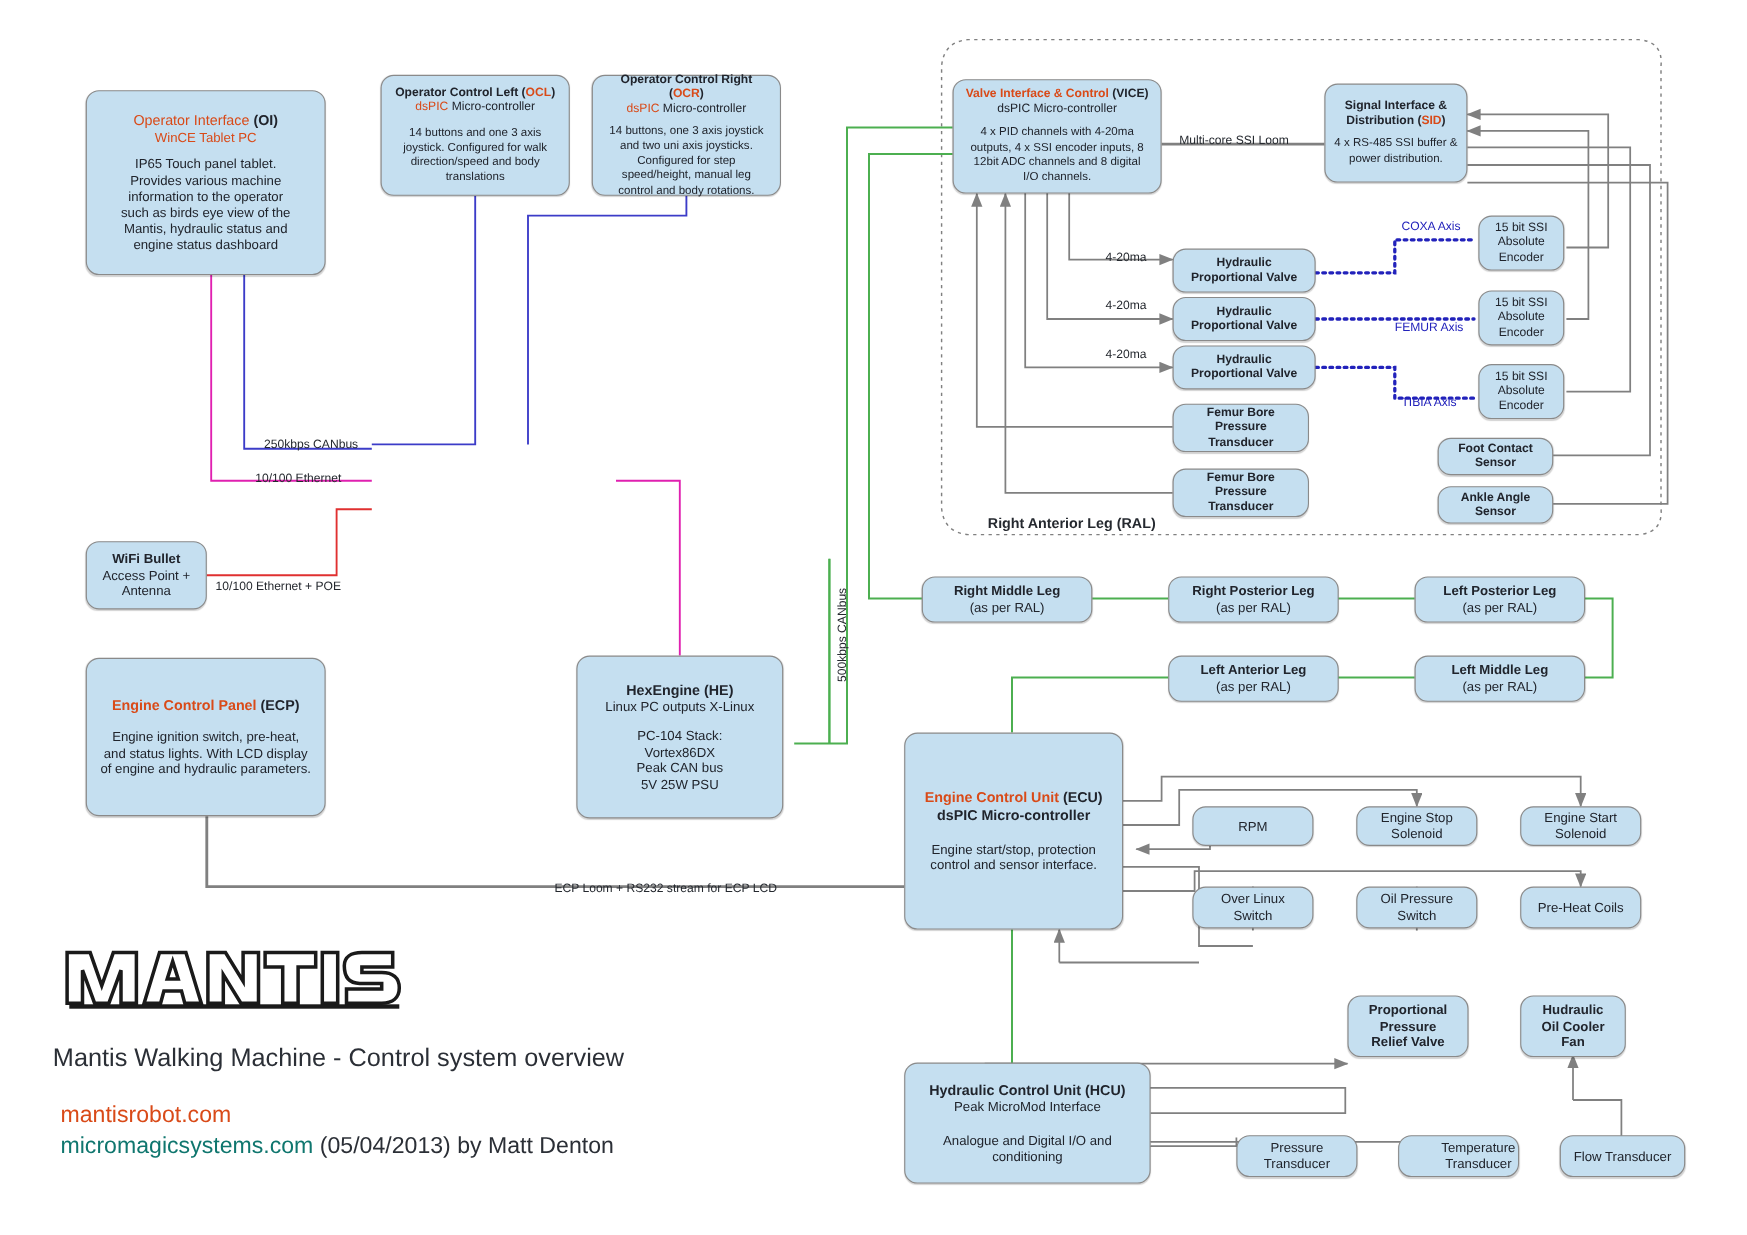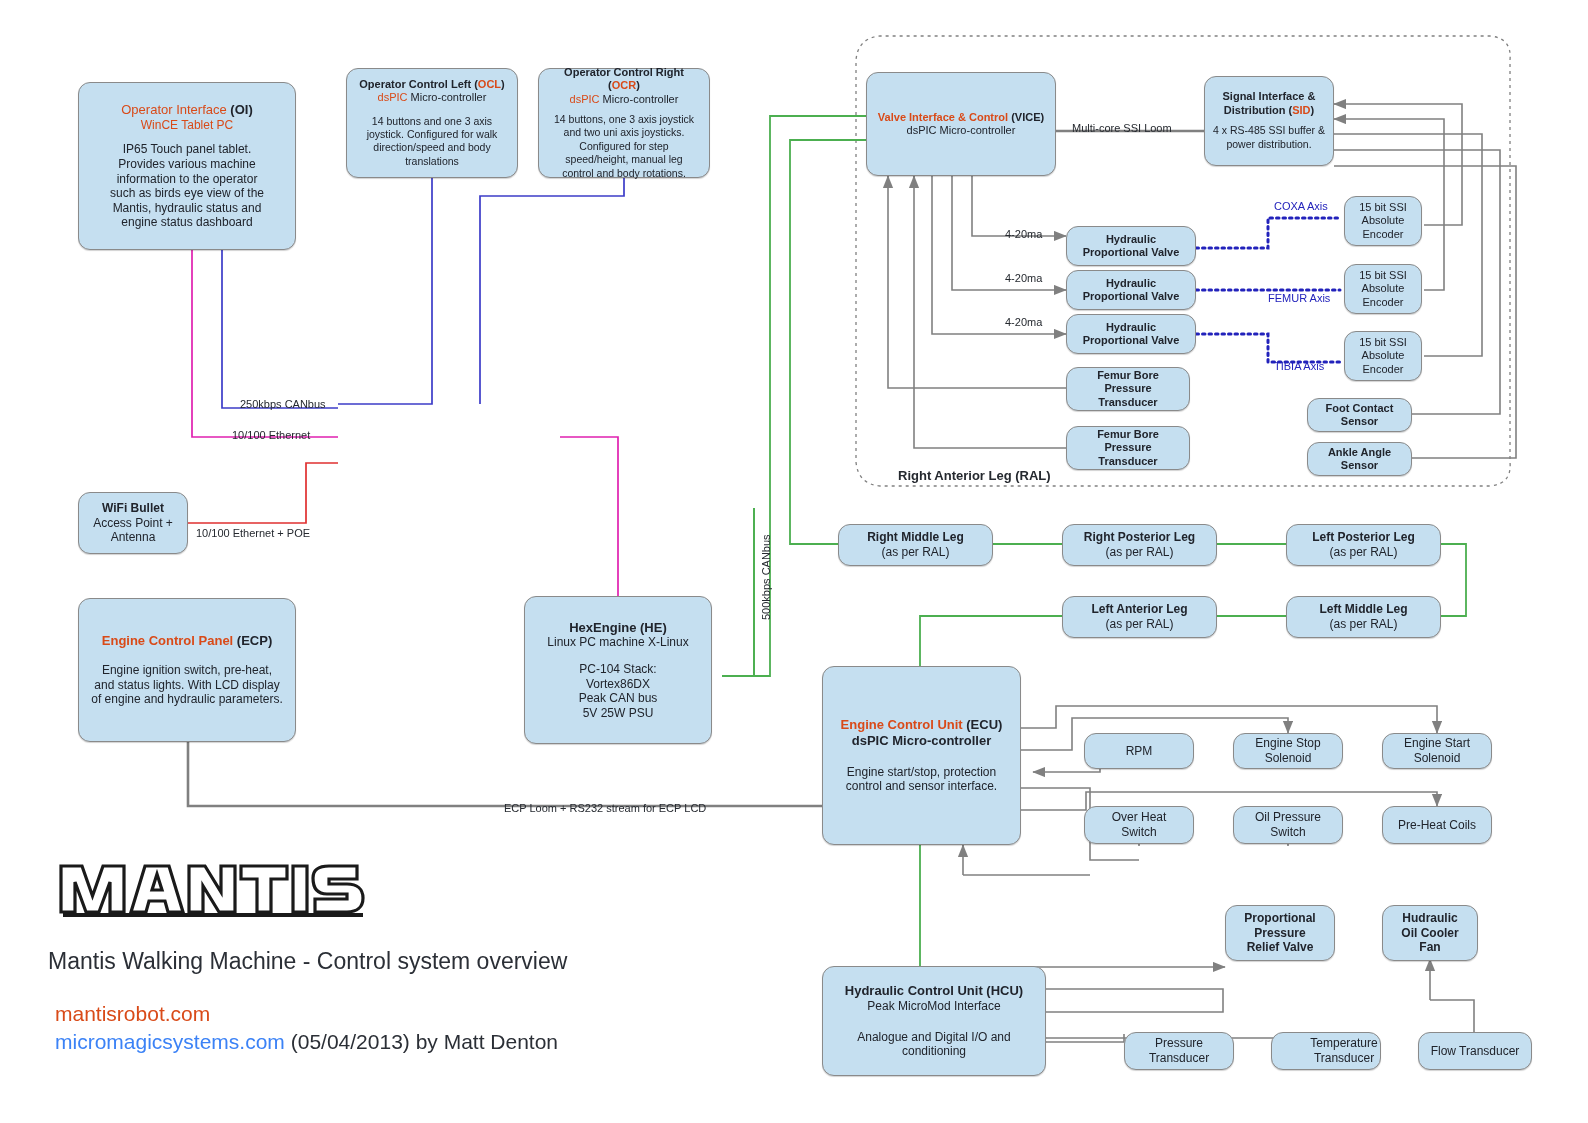--- a/index.html
+++ b/index.html
@@ -25,21 +25,21 @@
   .f13{font-size:13px;}
   .f12{font-size:12px;}
   .f11{font-size:11px;}
   .f105{font-size:10.5px;}
 
   
   #logo{position:absolute;left:55px;top:856px;width:320px;height:62px;}
   #footer-title{position:absolute;left:48px;top:948px;font-size:23px;color:#2b2f36;white-space:nowrap;}
   #link1{position:absolute;left:55px;top:1002px;font-size:21px;color:#d94a18;white-space:nowrap;}
   #link2row{position:absolute;left:55px;top:1030px;font-size:21px;white-space:nowrap;}
-  #link2row .lk{color:#3b82f6;text-align:center;}
+  #link2row .lk{color:#0f766e;text-align:center;}
   #link2row .rest{color:#2b2f36;}
 </style>
 </head>
 <body>
 
 <div id="canvas">
 
   <svg class="wires" viewBox="0 0 1588 1123">
     <defs>
       <marker id="ag" markerWidth="9" markerHeight="9" refX="7.5" refY="3.2" orient="auto">
@@ -154,20 +154,21 @@
       <span class="or">dsPIC</span><span> Micro-controller</span>
     </div>
     <div class="body f105" style="line-height:1.28;margin-top:7px;">14 buttons, one 3 axis joystick and two uni axis joysticks. Configured for step speed/height, manual leg control and body rotations.</div>
   </div>
 
   <div class="node f11" style="left:866px;top:72px;width:190px;height:104px;padding:8px 10px;">
     <div class="f11">
       <span class="or" style="font-weight:bold">Valve Interface &amp; Control</span><span style="font-weight:bold;color:#20242c;"> (VICE)</span>
     </div>
     <div class="f11">dsPIC Micro-controller</div>
+    <div class="body f105" style="line-height:1.3;margin-top:8px;">4 x PID channels with 4-20ma outputs, 4 x SSI encoder inputs, 8 12bit ADC channels and 8 digital I/O channels.</div>
   </div>
 
   <div class="node f11" style="left:1204px;top:76px;width:130px;height:90px;padding:8px 8px;">
     <div class="ttl f11">
       <div>Signal Interface &amp;</div>
       <div>
         <span>Distribution (</span><span class="or">SID</span><span>)</span>
       </div>
     </div>
     <div class="body f105" style="line-height:1.3;margin-top:7px;font-weight:normal;">4 x RS-485 SSI buffer &amp; power distribution.</div>
@@ -230,21 +231,21 @@
 
   <div class="node f12" style="left:78px;top:598px;width:218px;height:144px;padding:12px;">
     <div class="f13">
       <span class="or" style="font-weight:bold">Engine Control Panel</span><span style="font-weight:bold;color:#20242c;"> (ECP)</span>
     </div>
     <div class="body f12" style="margin-top:14px;">Engine ignition switch, pre-heat, and status lights. With LCD display of engine and hydraulic parameters.</div>
   </div>
 
   <div class="node f12" style="left:524px;top:596px;width:188px;height:148px;padding:10px;">
     <div class="ttl f13">HexEngine (HE)</div>
-    <div class="f12">Linux PC machine X-Linux</div>
+    <div class="f12">Linux PC outputs X-Linux</div>
     <div class="body f12" style="margin-top:12px;">
       <div>PC-104 Stack:</div>
       <div>Vortex86DX</div>
       <div>Peak CAN bus</div>
       <div>5V 25W PSU</div>
     </div>
   </div>
 
   <div class="node f12" style="left:838px;top:524px;width:155px;height:42px;">
     <div class="ttl f12">Right Middle Leg</div>
@@ -280,21 +281,21 @@
   </div>
   <div class="node f12" style="left:1233px;top:733px;width:110px;height:36px;">
     <div>Engine Stop</div>
     <div>Solenoid</div>
   </div>
   <div class="node f12" style="left:1382px;top:733px;width:110px;height:36px;">
     <div>Engine Start</div>
     <div>Solenoid</div>
   </div>
   <div class="node f12" style="left:1084px;top:806px;width:110px;height:38px;">
-    <div>Over Heat</div>
+    <div>Over Linux</div>
     <div>Switch</div>
   </div>
   <div class="node f12" style="left:1233px;top:806px;width:110px;height:38px;">
     <div>Oil Pressure</div>
     <div>Switch</div>
   </div>
   <div class="node f12" style="left:1382px;top:806px;width:110px;height:38px;">
     <div>Pre-Heat Coils</div>
   </div>
 

